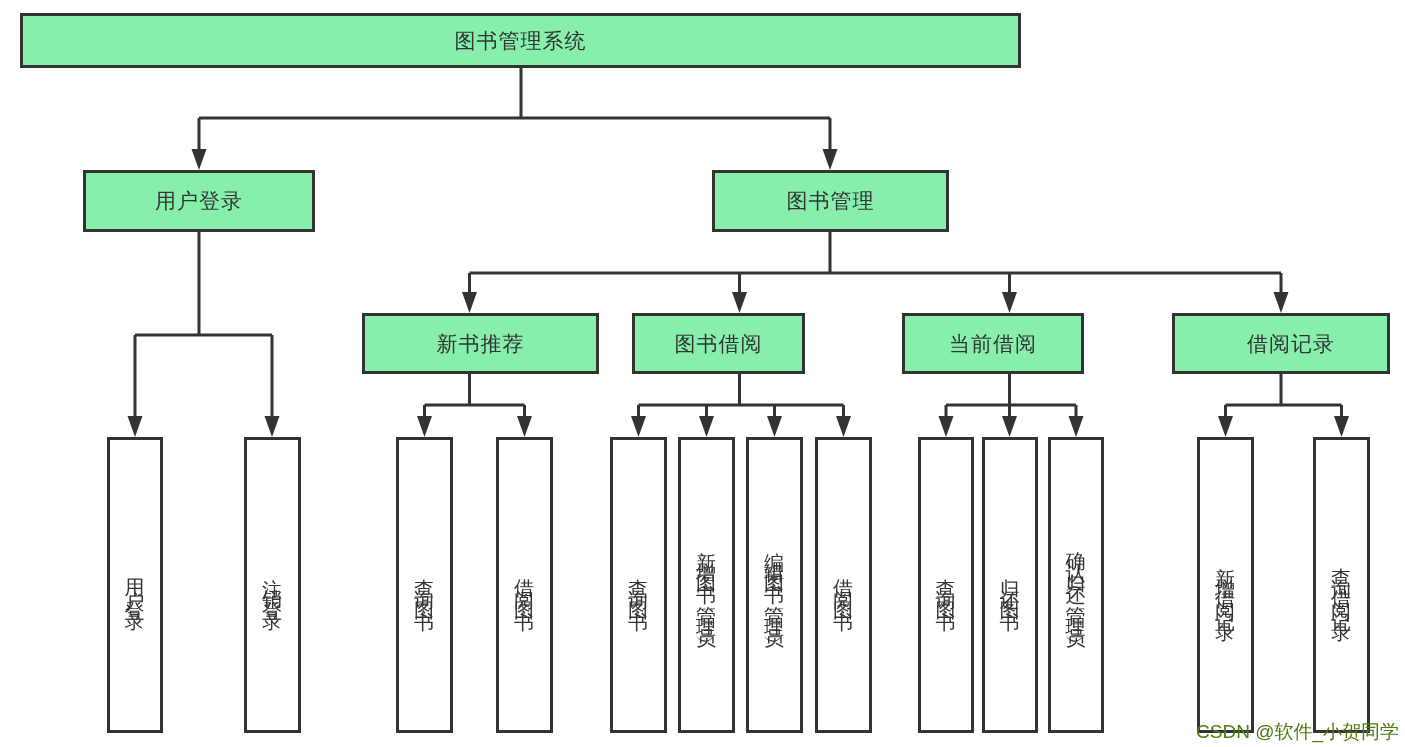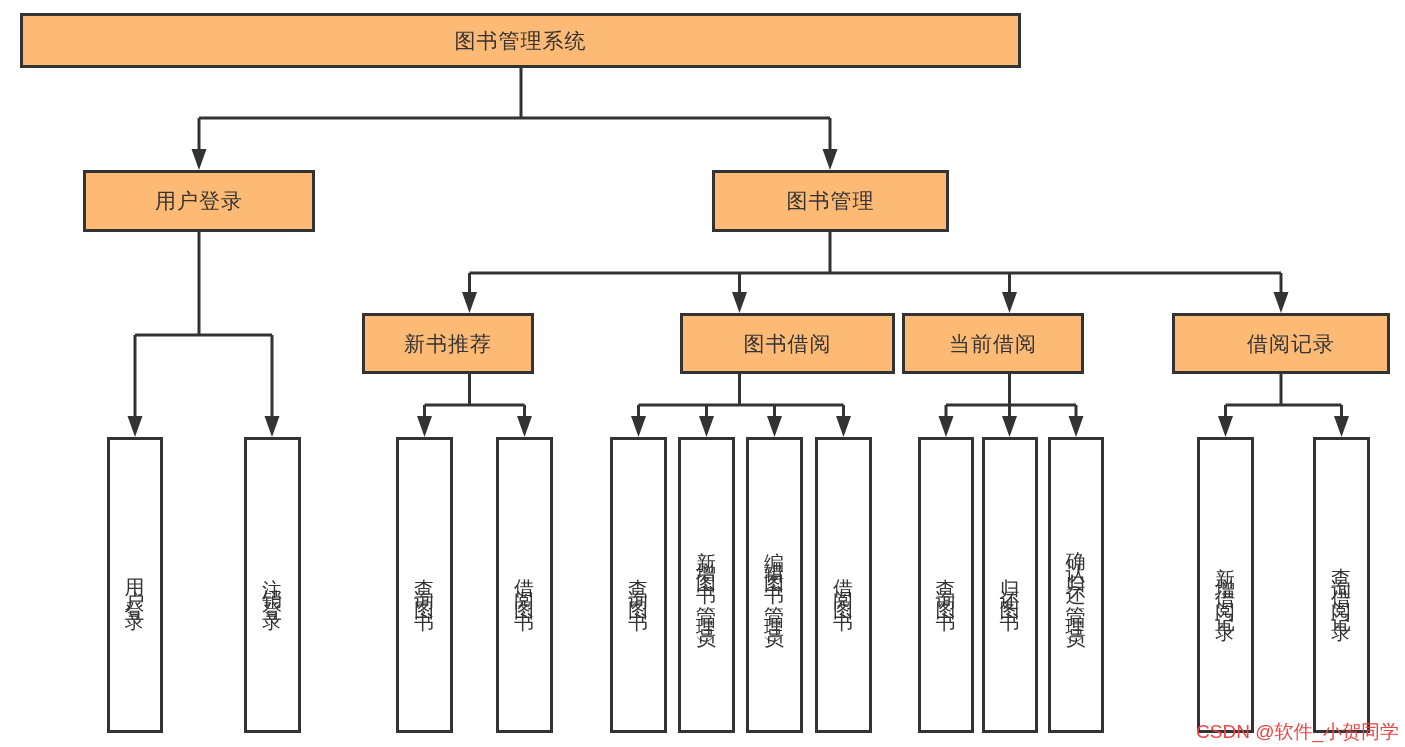--- a/index.html
+++ b/index.html
@@ -8,21 +8,21 @@
     width:1405px;height:747px;
     background:#ffffff;
     font-family:"Liberation Sans",sans-serif;
     overflow:hidden;
   }
   #connectors{position:absolute;left:0;top:0;width:1405px;height:747px;}
   .hnode{
     position:absolute;
     box-sizing:border-box;
     border:3px solid #333333;
-    background:#fdba74;
+    background:#86efac;
     display:flex;align-items:center;justify-content:center;
     font-size:21px;color:#333333;
     letter-spacing:1px;
     white-space:nowrap;
   }
   .vnode{
     position:absolute;
     top:437px;height:296px;
     box-sizing:border-box;
     border:3px solid #333333;
@@ -32,21 +32,21 @@
   .vtext{
     writing-mode:vertical-rl;
     font-size:20px;color:#333333;
     letter-spacing:11px;
     line-height:1;
   }
   #watermark{
     position:absolute;
     right:6px;bottom:2px;
     font-size:19px;
-    color:#ef4444;
+    color:#4d7c0f;
     z-index:10;
     white-space:nowrap;
   }
 </style>
 </head>
 <body>
 
 <div id="canvas">
 
   <svg id="connectors" viewBox="0 0 1405 747" xmlns="http://www.w3.org/2000/svg">
@@ -87,22 +87,22 @@
       <polygon points="1218,416 1233,416 1225.5,437"></polygon>
       <polygon points="1334,416 1349,416 1341.5,437"></polygon>
     </g>
   </svg>
 
   <div class="hnode" style="left:20px;top:13px;width:1001px;height:55px;">图书管理系统</div>
 
   <div class="hnode" style="left:83px;top:170px;width:232px;height:62px;">用户登录</div>
   <div class="hnode" style="left:712px;top:170px;width:237px;height:62px;">图书管理</div>
 
-  <div class="hnode" style="left:362px;top:313px;width:172px;height:61px;">新书推荐</div>
-  <div class="hnode" style="left:632px;top:313px;width:215px;height:61px;margin-left:48px;">图书借阅</div>
+  <div class="hnode" style="left:362px;top:313px;width:237px;height:61px;">新书推荐</div>
+  <div class="hnode" style="left:632px;top:313px;width:173px;height:61px;">图书借阅</div>
   <div class="hnode" style="left:902px;top:313px;width:182px;height:61px;">当前借阅</div>
   <div class="hnode" style="left:1172px;top:313px;width:218px;height:61px;padding-left:20px;">借阅记录</div>
 
   <div class="vnode" style="left:107px;width:56px;">
     <span class="vtext">用户登录</span>
   </div>
   <div class="vnode" style="left:244px;width:57px;">
     <span class="vtext">注销登录</span>
   </div>
 

